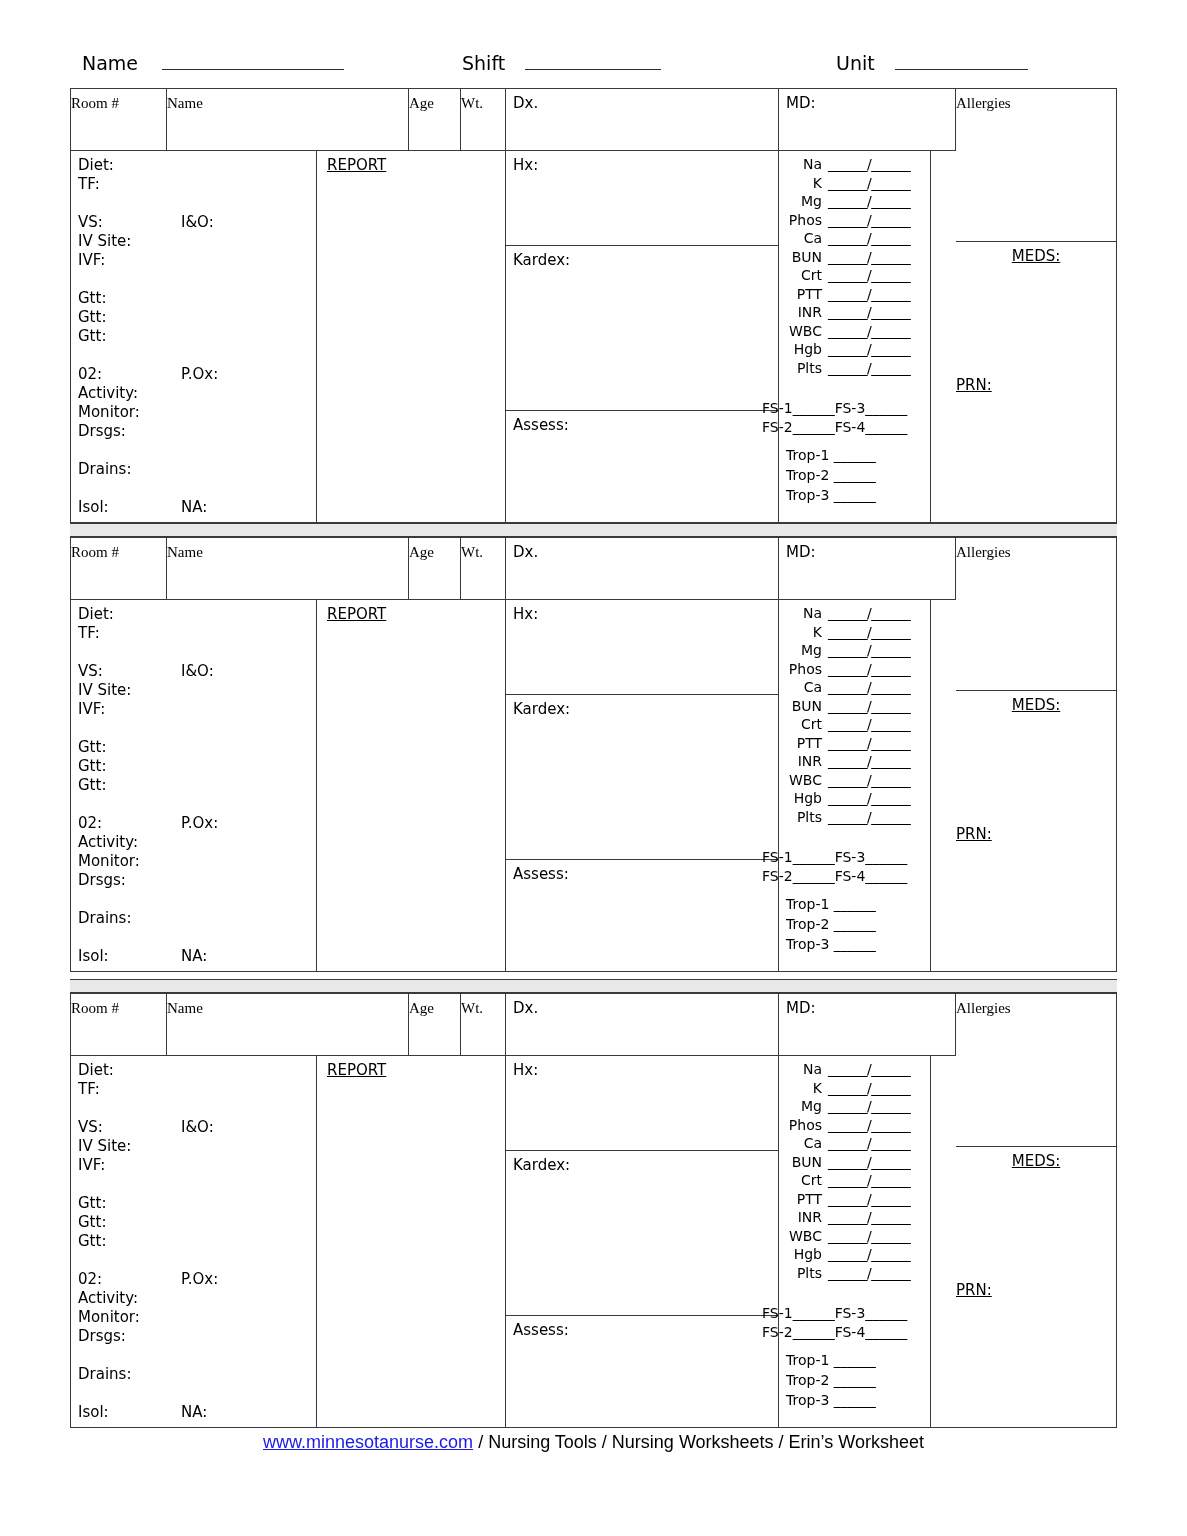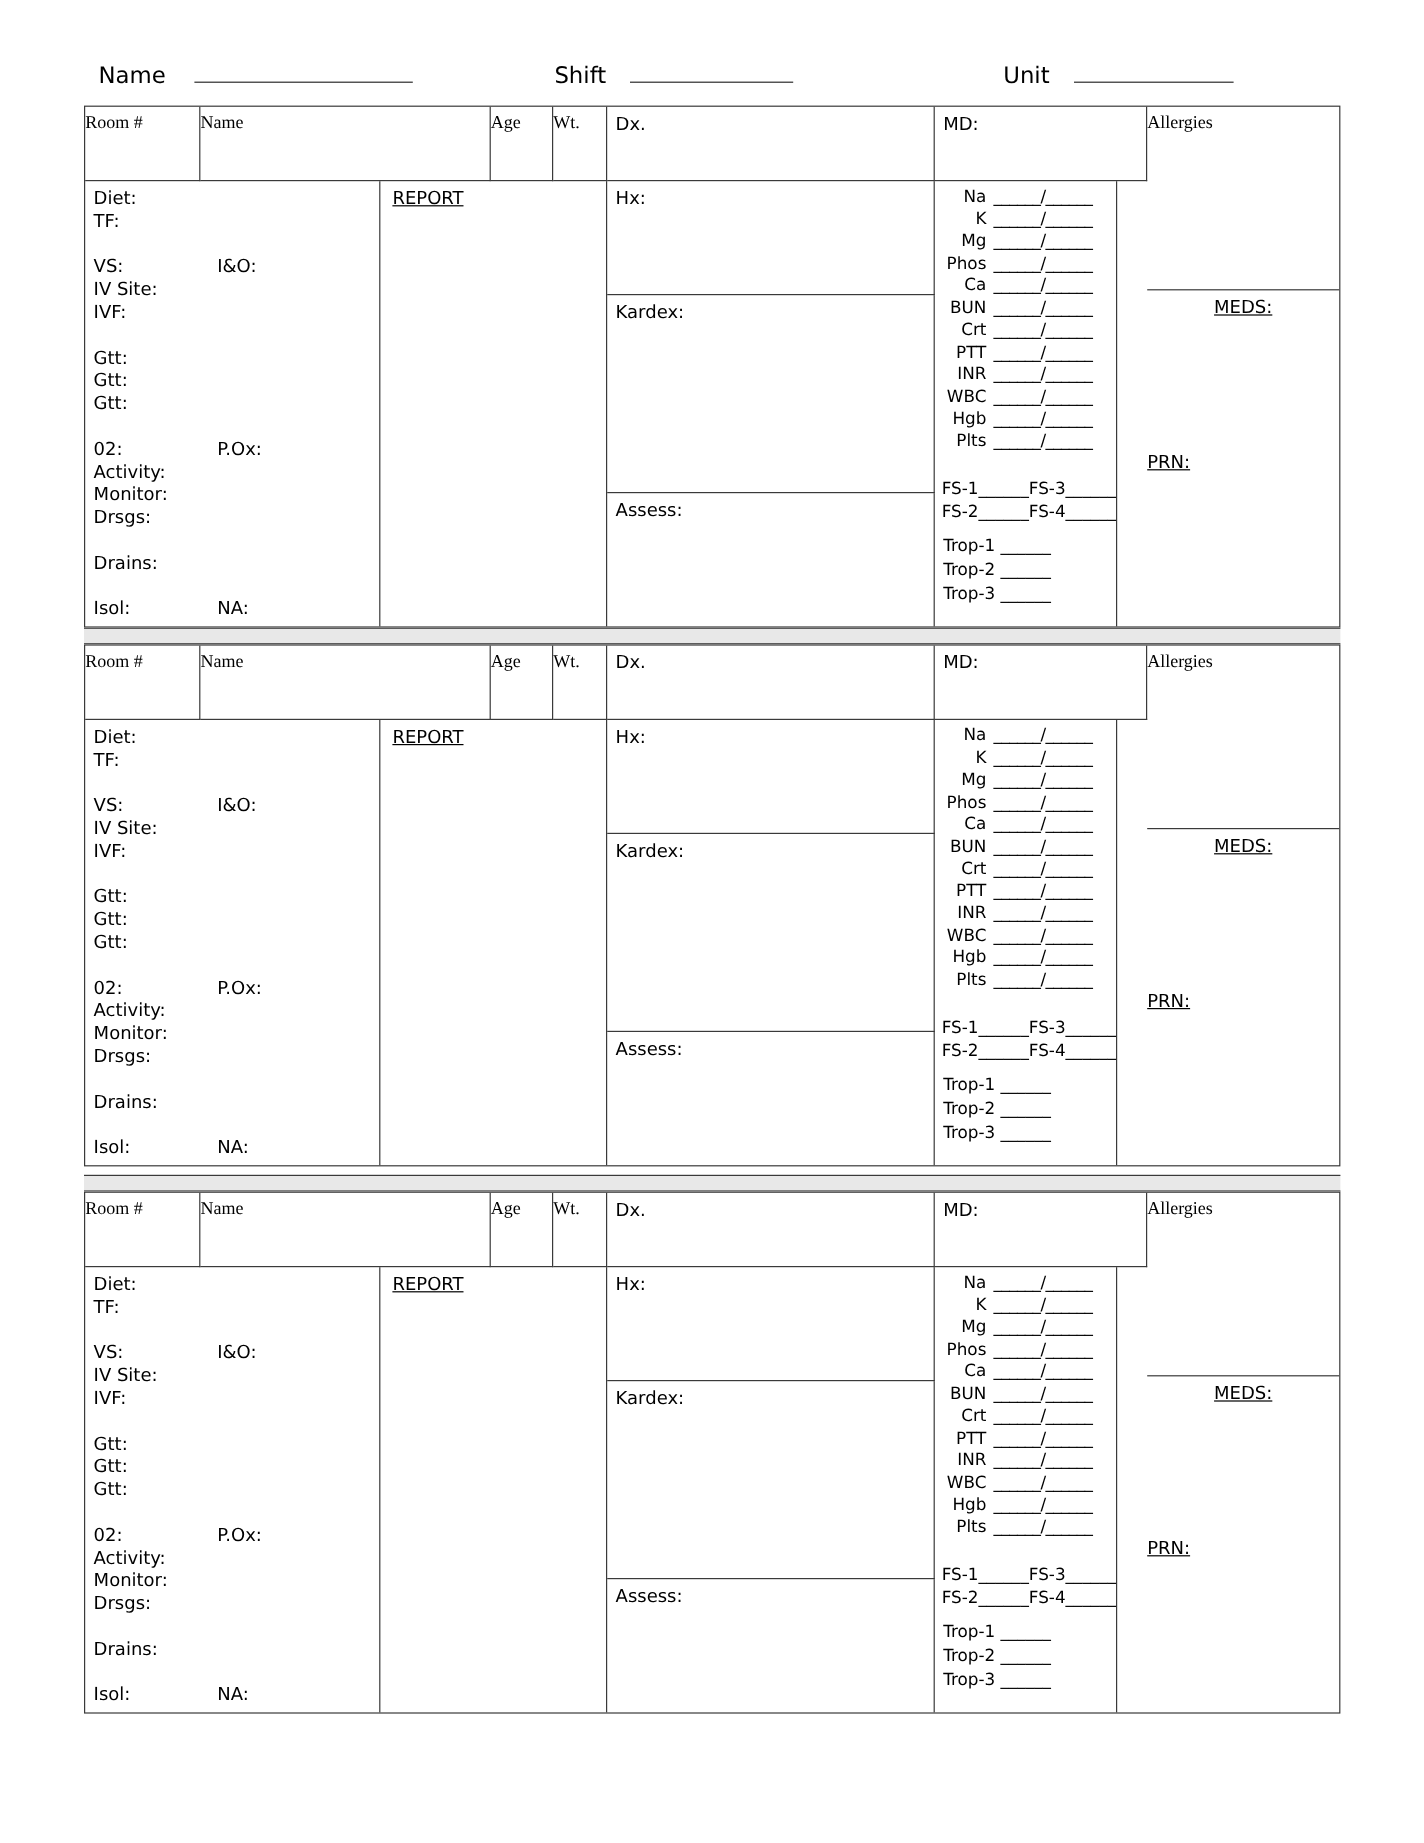--- a/index.html
+++ b/index.html
@@ -172,21 +172,20 @@
     left: 74px;
     letter-spacing: -0.5px;
   }
 
   .fs-block {
     margin-top: 22px;
     font-size: 14px;
     line-height: 19px;
     padding-left: 8px;
     white-space: nowrap;
-    text-align: right;
   }
   .fs-row { height: 19px; }
 
   .trop-block {
     margin-top: 8px;
     font-size: 14px;
     line-height: 20px;
     padding-left: 32px;
     white-space: nowrap;
   }
@@ -666,14 +665,17 @@
 
       <div class="cell c-allg-body bdr-b"></div>
       <div class="cell c-meds" style="top:91px;height:280px;">
         <div class="meds-head"><span class="uline">MEDS:</span></div>
         <div class="prn-head" style="top:134px;"><span class="uline">PRN:</span></div>
       </div>
 
     </div>
   </div>
 
+  <div class="footer">
+    <span class="link">www.minnesotanurse.com</span><span> / Nursing Tools / Nursing Worksheets / Erin’s Worksheet</span>
+  </div>
 
 </div>
 
 </body></html>

